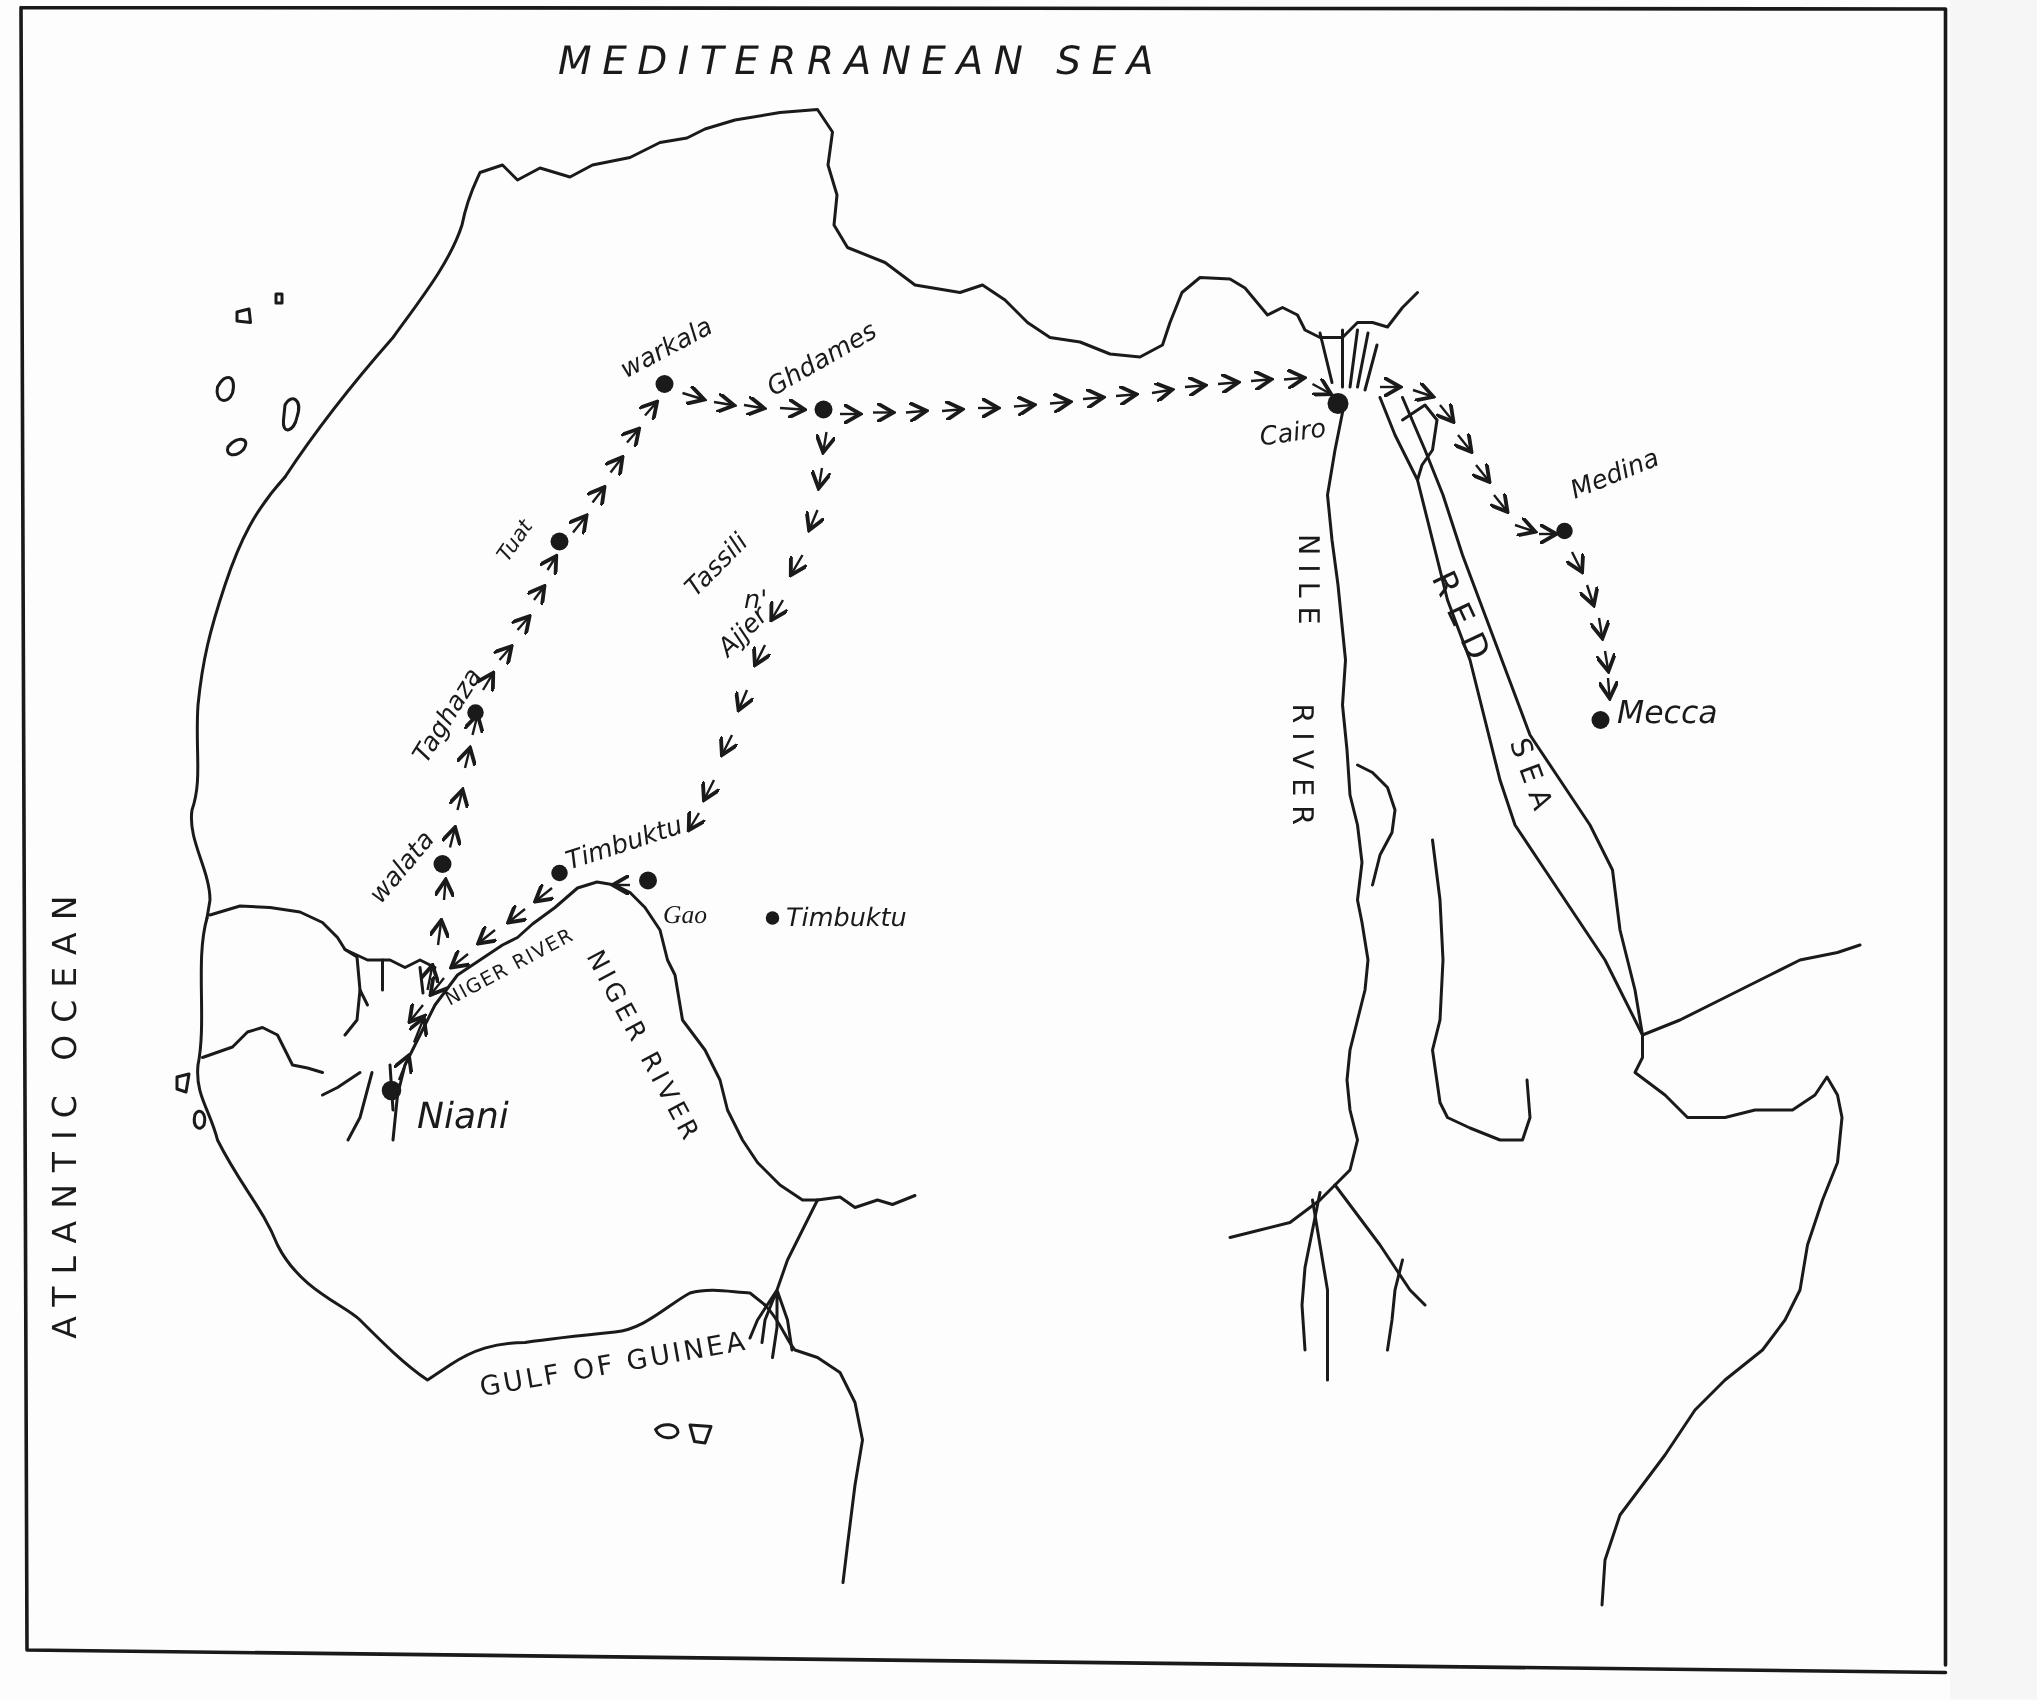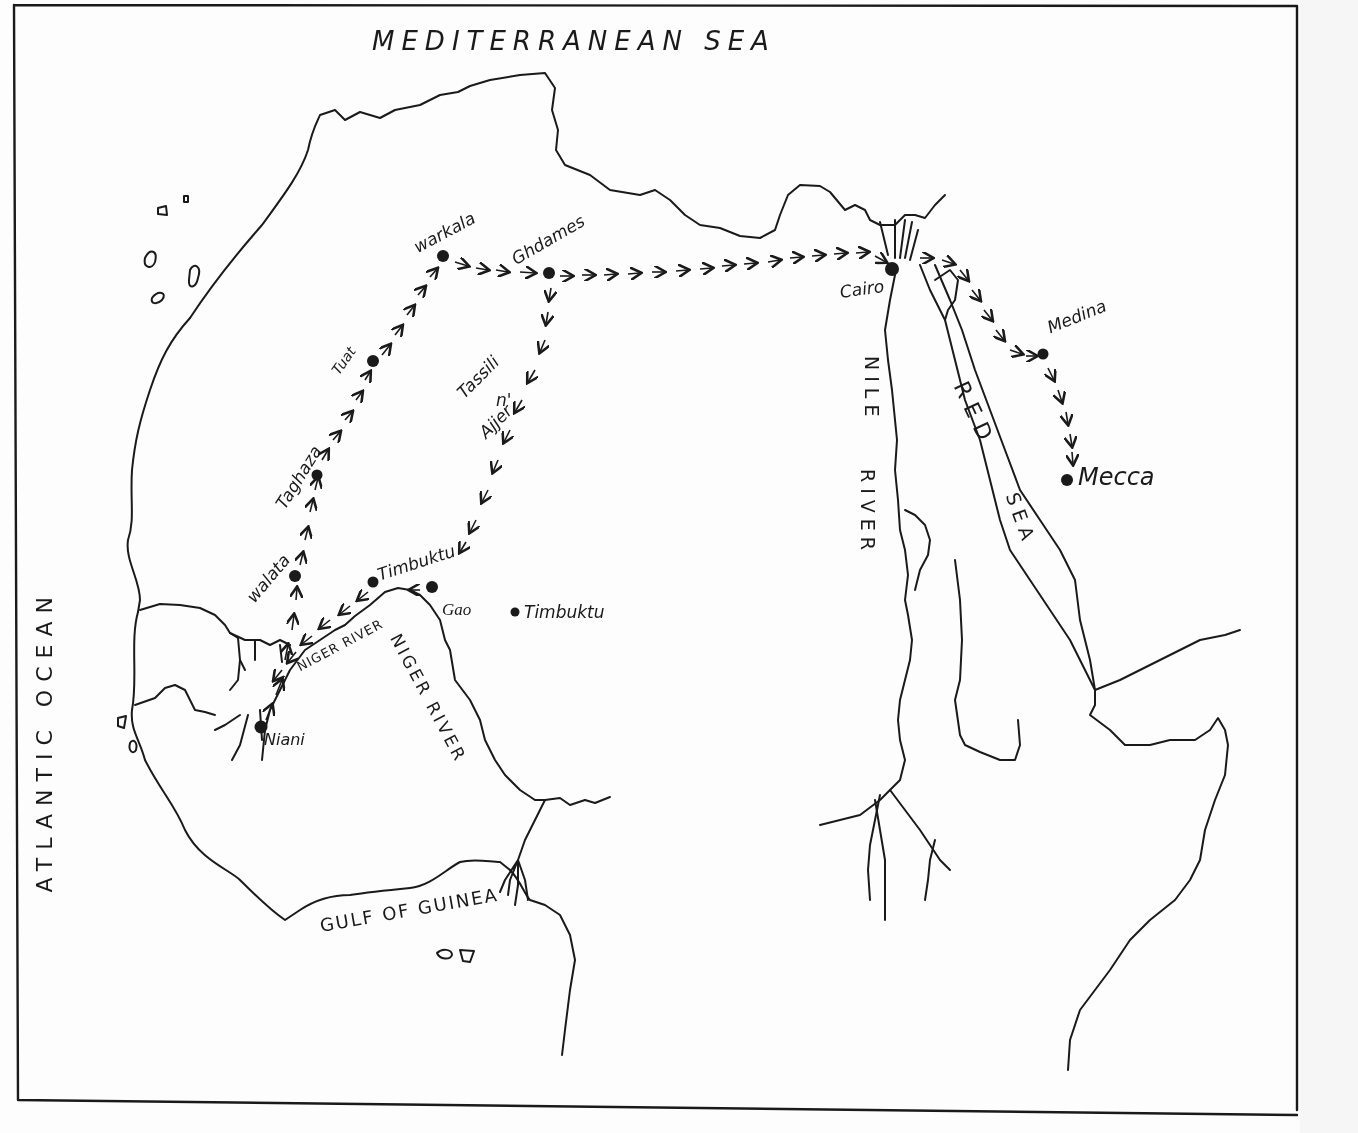--- a/index.html
+++ b/index.html
@@ -179,24 +179,24 @@
   <div class="lbl city" style="left:513px; top:250px; transform:rotate(-30deg);">Ghdames</div>
   <div class="lbl city" style="left:335px; top:365px; transform:rotate(-55deg); font-size:14px;">Tuat</div>
   <div class="lbl city" style="left:280px; top:497px; transform:rotate(-58deg);">Taghaza</div>
   <div class="lbl city" style="left:460px; top:385px; transform:rotate(-45deg);">Tassili</div>
   <div class="lbl city" style="left:496px; top:390px;">n'</div>
   <div class="lbl city" style="left:482px; top:425px; transform:rotate(-45deg);">Ajjer</div>
   <div class="lbl city" style="left:250px; top:590px; transform:rotate(-50deg);">walata</div>
   <div class="lbl city" style="left:378px; top:565px; transform:rotate(-18deg);">Timbuktu</div>
   <div class="lbl city" style="left:442px; top:600px;font-family:Liberation Serif, serif;">Gao</div>
   <div class="lbl city" style="left:524px; top:602px;">Timbuktu</div>
-  <div class="lbl city" style="left:264px; top:730px; font-size:16px;">Niani</div>
+  <div class="lbl city" style="left:278px; top:730px; font-size:24px;">Niani</div>
   <div class="lbl city" style="left:840px; top:282px; transform:rotate(-8deg);">Cairo</div>
   <div class="lbl city" style="left:1048px; top:318px; transform:rotate(-22deg);">Medina</div>
-  <div class="lbl city" style="left:1078px; top:463px; font-size:24px;">Mecca</div>
+  <div class="lbl city" style="left:1078px; top:463px; font-size:21px;">Mecca</div>
 
   <div class="lbl river" style="left:298px; top:660px; transform:rotate(-28deg);">NIGER RIVER</div>
   <div class="lbl river" style="left:395px; top:625px; transform:rotate(62deg); font-size:17px; letter-spacing:3px;">NIGER RIVER</div>
   <div class="lbl river" style="left:872px; top:345px; transform:rotate(90deg); font-size:19px; letter-spacing:6px;">NILE</div>
   <div class="lbl river" style="left:868px; top:458px; transform:rotate(90deg); font-size:19px; letter-spacing:6px;">RIVER</div>
   <div class="lbl river" style="left:960px; top:370px; transform:rotate(65deg); font-size:22px; letter-spacing:8px;">RED</div>
   <div class="lbl river" style="left:1012px; top:482px; transform:rotate(70deg); font-size:19px; letter-spacing:6px;">SEA</div>
   <div class="lbl river" style="left:320px; top:915px; transform:rotate(-10deg); font-size:18px; letter-spacing:2px;">GULF OF GUINEA</div>
 
 </div>

